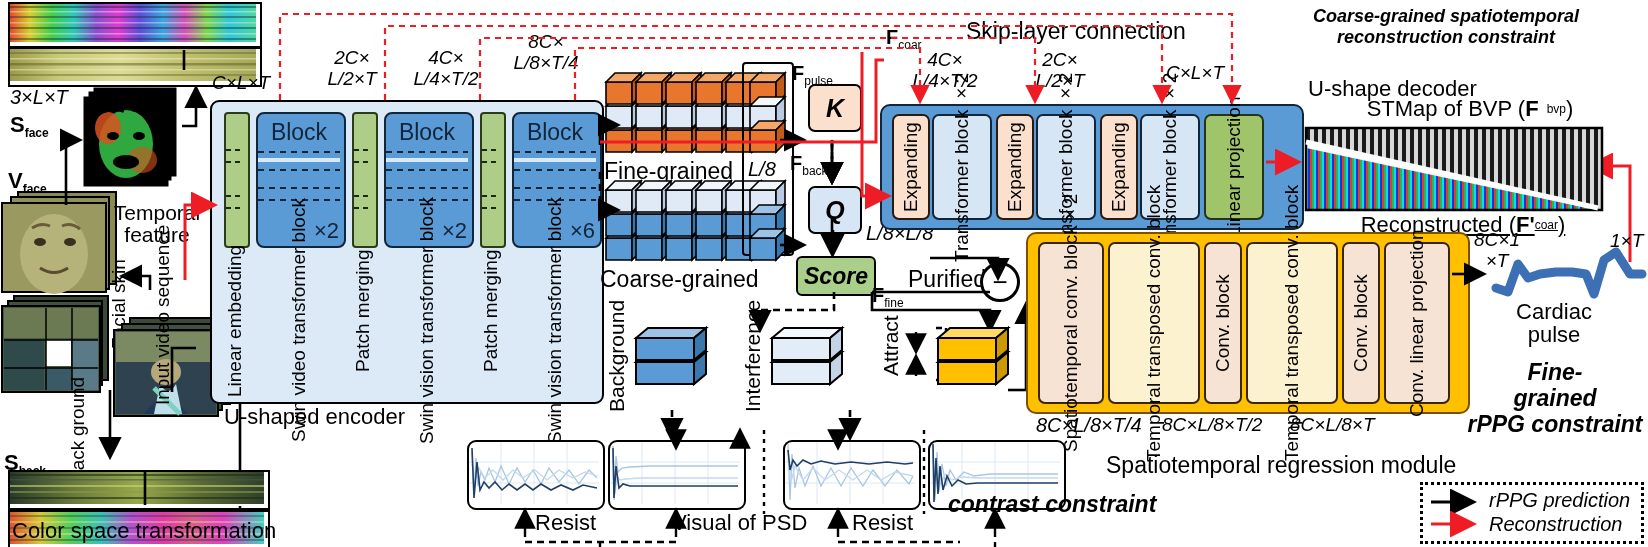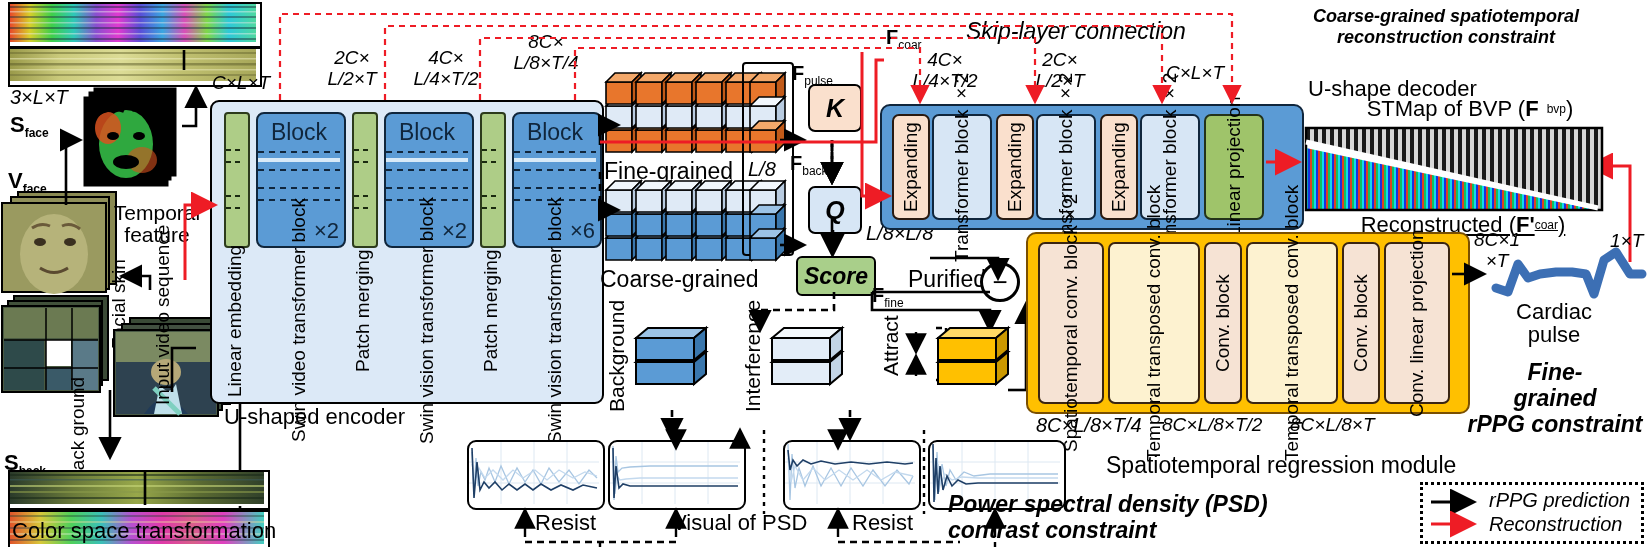--- a/index.html
+++ b/index.html
@@ -687,21 +687,21 @@
   </div>
 
   <div class="abs dec-exp vert ctr" style="left:892px;top:114px;width:34px;height:102px;font-size:19px;">Expanding</div>
   <div class="abs dec-trans vert ctr" style="left:932px;top:114px;width:56px;height:102px;font-size:19px;">Transformer block ×2</div>
   <div class="abs dec-exp vert ctr" style="left:996px;top:114px;width:34px;height:102px;font-size:19px;">Expanding</div>
   <div class="abs dec-trans vert ctr" style="left:1036px;top:114px;width:56px;height:102px;font-size:19px;">Transformer block ×2</div>
   <div class="abs dec-exp vert ctr" style="left:1100px;top:114px;width:34px;height:102px;font-size:19px;">Expanding</div>
   <div class="abs dec-trans vert ctr" style="left:1140px;top:114px;width:56px;height:102px;font-size:19px;">Transformer block ×2</div>
   <div class="abs dec-lin vert ctr" style="left:1204px;top:114px;width:56px;height:102px;font-size:19px;">Linear projection</div>
 
-  <div class="abs" style="left:966px;top:18px;font-size:23px;font-style:italic;">Skip-layer connection</div>
+  <div class="abs" style="left:966px;top:18px;font-size:23px;">Skip-layer connection</div>
   <svg class="abs" style="left:0;top:0;width:1648px;height:547px;">
     <defs>
       <marker id="ard" markerWidth="9" markerHeight="9" refX="7" refY="4.5" orient="auto">
         <path d="M0,0 L9,4.5 L0,9 z" fill="#ee1c25"></path>
         </marker>
       <marker id="ard2" markerWidth="9" markerHeight="9" refX="7" refY="4.5" orient="auto">
         <path d="M0,0 L9,4.5 L0,9 z" fill="#ee1c25"></path>
         </marker>
     </defs>
     <g stroke="#ee1c25" stroke-width="2.2" fill="none" stroke-dasharray="6,5">
@@ -871,21 +871,20 @@
       <path d="M24 0 V84"></path>
         <path d="M184 0 V84"></path>
     </g>
   </svg>
 
   <div class="abs bi ctr" style="left:1248px;top:6px;width:396px;font-size:18px;flex-direction:column;line-height:1.15;">
     <span>Coarse-grained spatiotemporal</span>
       <span>reconstruction constraint</span>
   </div>
   <div class="abs bi" style="left:948px;top:492px;font-size:23px;line-height:1.12;">
-    <div>Power spectral density (PSD)</div>
       <div>contrast constraint</div>
   </div>
   <div class="abs bi ctr" style="left:1466px;top:360px;width:178px;font-size:23px;flex-direction:column;line-height:1.12;">
     <span>Fine-</span>
       <span>grained</span>
     <span>rPPG constraint</span>
   </div>
 
   <div class="abs legend" style="left:1420px;top:482px;width:218px;height:56px;">
     <svg class="abs" style="left:8px;top:8px;width:56px;height:42px;">

